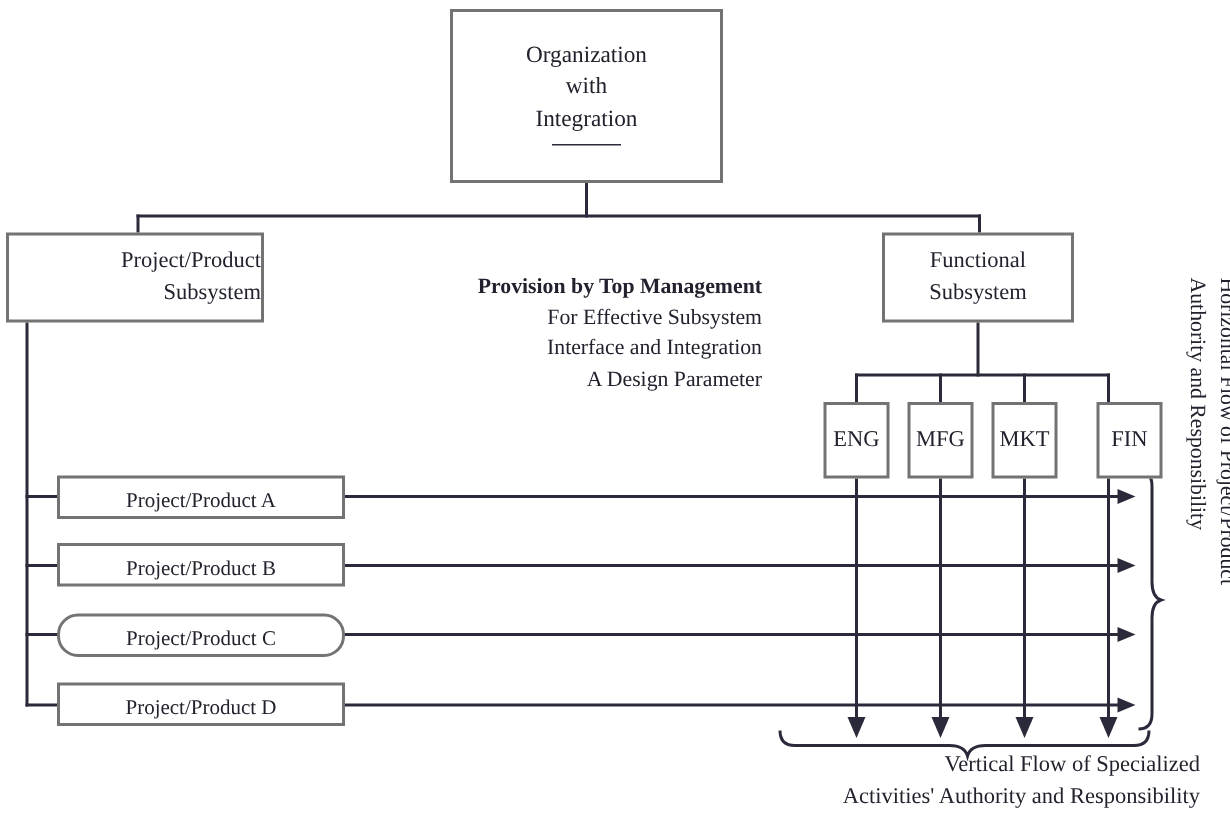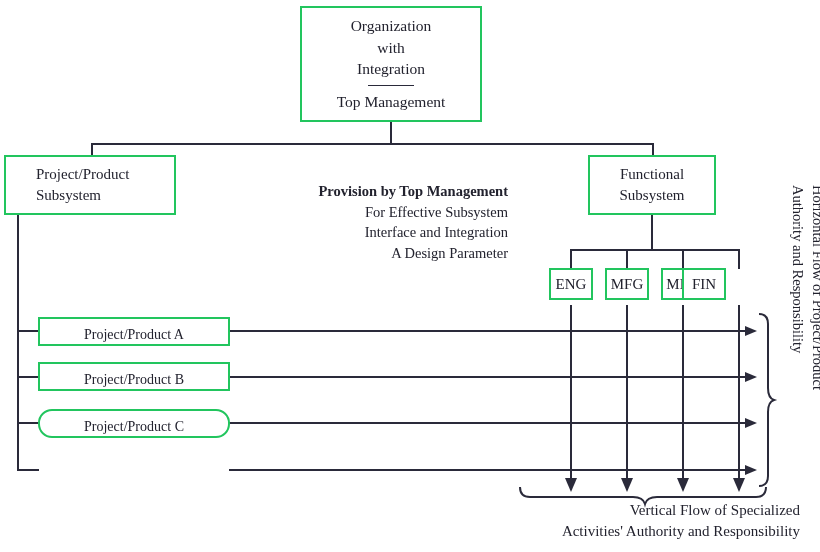--- a/index.html
+++ b/index.html
@@ -19,52 +19,52 @@
   svg.lines {
     position: absolute;
     left: 0;
     top: 0;
     width: 820px;
     height: 552px;
     pointer-events: none;
   }
   .box {
     position: absolute;
-    border: 2px solid #22c55e;
+    border: 2px solid #737373;
     background: #ffffff;
     box-sizing: border-box;
     display: flex;
     flex-direction: column;
     justify-content: center;
   }
   .box-center { align-items: center; text-align: center; }
-  .box-left { align-items: flex-start; text-align: left; }
+  .box-left { align-items: flex-end; text-align: left; }
   .tline { font-size: 15px; line-height: 1.38; white-space: nowrap; }
   .fnbox .tline { font-size: 15px; }
   #top-box { left: 300px; top: 6px; width: 182px; height: 116px; }
   #top-box .tline { font-size: 15.5px; }
   .divider {
     width: 46px;
     height: 0;
     border-top: 1.5px solid #2a2a3a;
     margin: 6px 0 5px 0;
   }
   #pp-subsystem-box {
     left: 4px; top: 155px; width: 172px; height: 60px;
     padding-left: 30px;
   }
   #functional-box { left: 588px; top: 155px; width: 128px; height: 60px; }
   .fnbox {
-    top: 268px; width: 44px; height: 32px;
+    top: 268px; width: 44px; height: 51px;
     align-items: center; justify-content: center; text-align: right;
   }
   #fn-eng { left: 549px; }
   #fn-mfg { left: 605px; }
   #fn-mkt { left: 661px; }
-  #fn-fin { left: 682px; }
+  #fn-fin { left: 731px; }
   .project-box {
     left: 38px; width: 192px; height: 29px;
     align-items: center; justify-content: flex-end; text-align: center;
   }
   .project-box .tline { font-size: 14px; }
   #proj-a { top: 317px; }
   #proj-b { top: 362px; }
   #proj-c { top: 409px; border-radius: 14px; }
   #proj-d { top: 455px; }
   #center-note {
@@ -147,21 +147,20 @@
     <path d="M 759,314 Q 768,314 768,324 L 768,388 Q 768,398 774,400 Q 768,402 768,412 L 768,476 Q 768,486 759,486" stroke="#2a2a3a" stroke-width="2" fill="none"></path>
 
     <path d="M 520,487 Q 520,497 530,497 L 633,497 Q 643,497 645,504 Q 647,497 657,497 L 756,497 Q 766,497 766,487" stroke="#2a2a3a" stroke-width="2" fill="none"></path>
     </svg>
 
   <div class="box box-center" id="top-box">
     <div class="tline">Organization</div>
     <div class="tline">with</div>
     <div class="tline">Integration</div>
     <div class="divider"></div>
-    <div class="tline">Top Management</div>
   </div>
 
   <div class="box box-left" id="pp-subsystem-box">
     <div class="tline">Project/Product</div>
     <div class="tline">Subsystem</div>
   </div>
 
   <div class="box box-center" id="functional-box">
     <div class="tline">Functional</div>
     <div class="tline">Subsystem</div>
@@ -189,20 +188,23 @@
 
   <div class="box project-box" id="proj-a">
     <div class="tline">Project/Product A</div>
   </div>
   <div class="box project-box" id="proj-b">
     <div class="tline">Project/Product B</div>
   </div>
   <div class="box project-box" id="proj-c">
     <div class="tline">Project/Product C</div>
   </div>
+  <div class="box project-box" id="proj-d">
+    <div class="tline">Project/Product D</div>
+  </div>
 
   <div id="vertical-label">
     <div>Horizontal Flow of Project/Product</div>
     <div>Authority and Responsibility</div>
   </div>
 
   <div id="bottom-caption">
     <div>Vertical Flow of Specialized</div>
     <div>Activities' Authority and Responsibility</div>
   </div>

